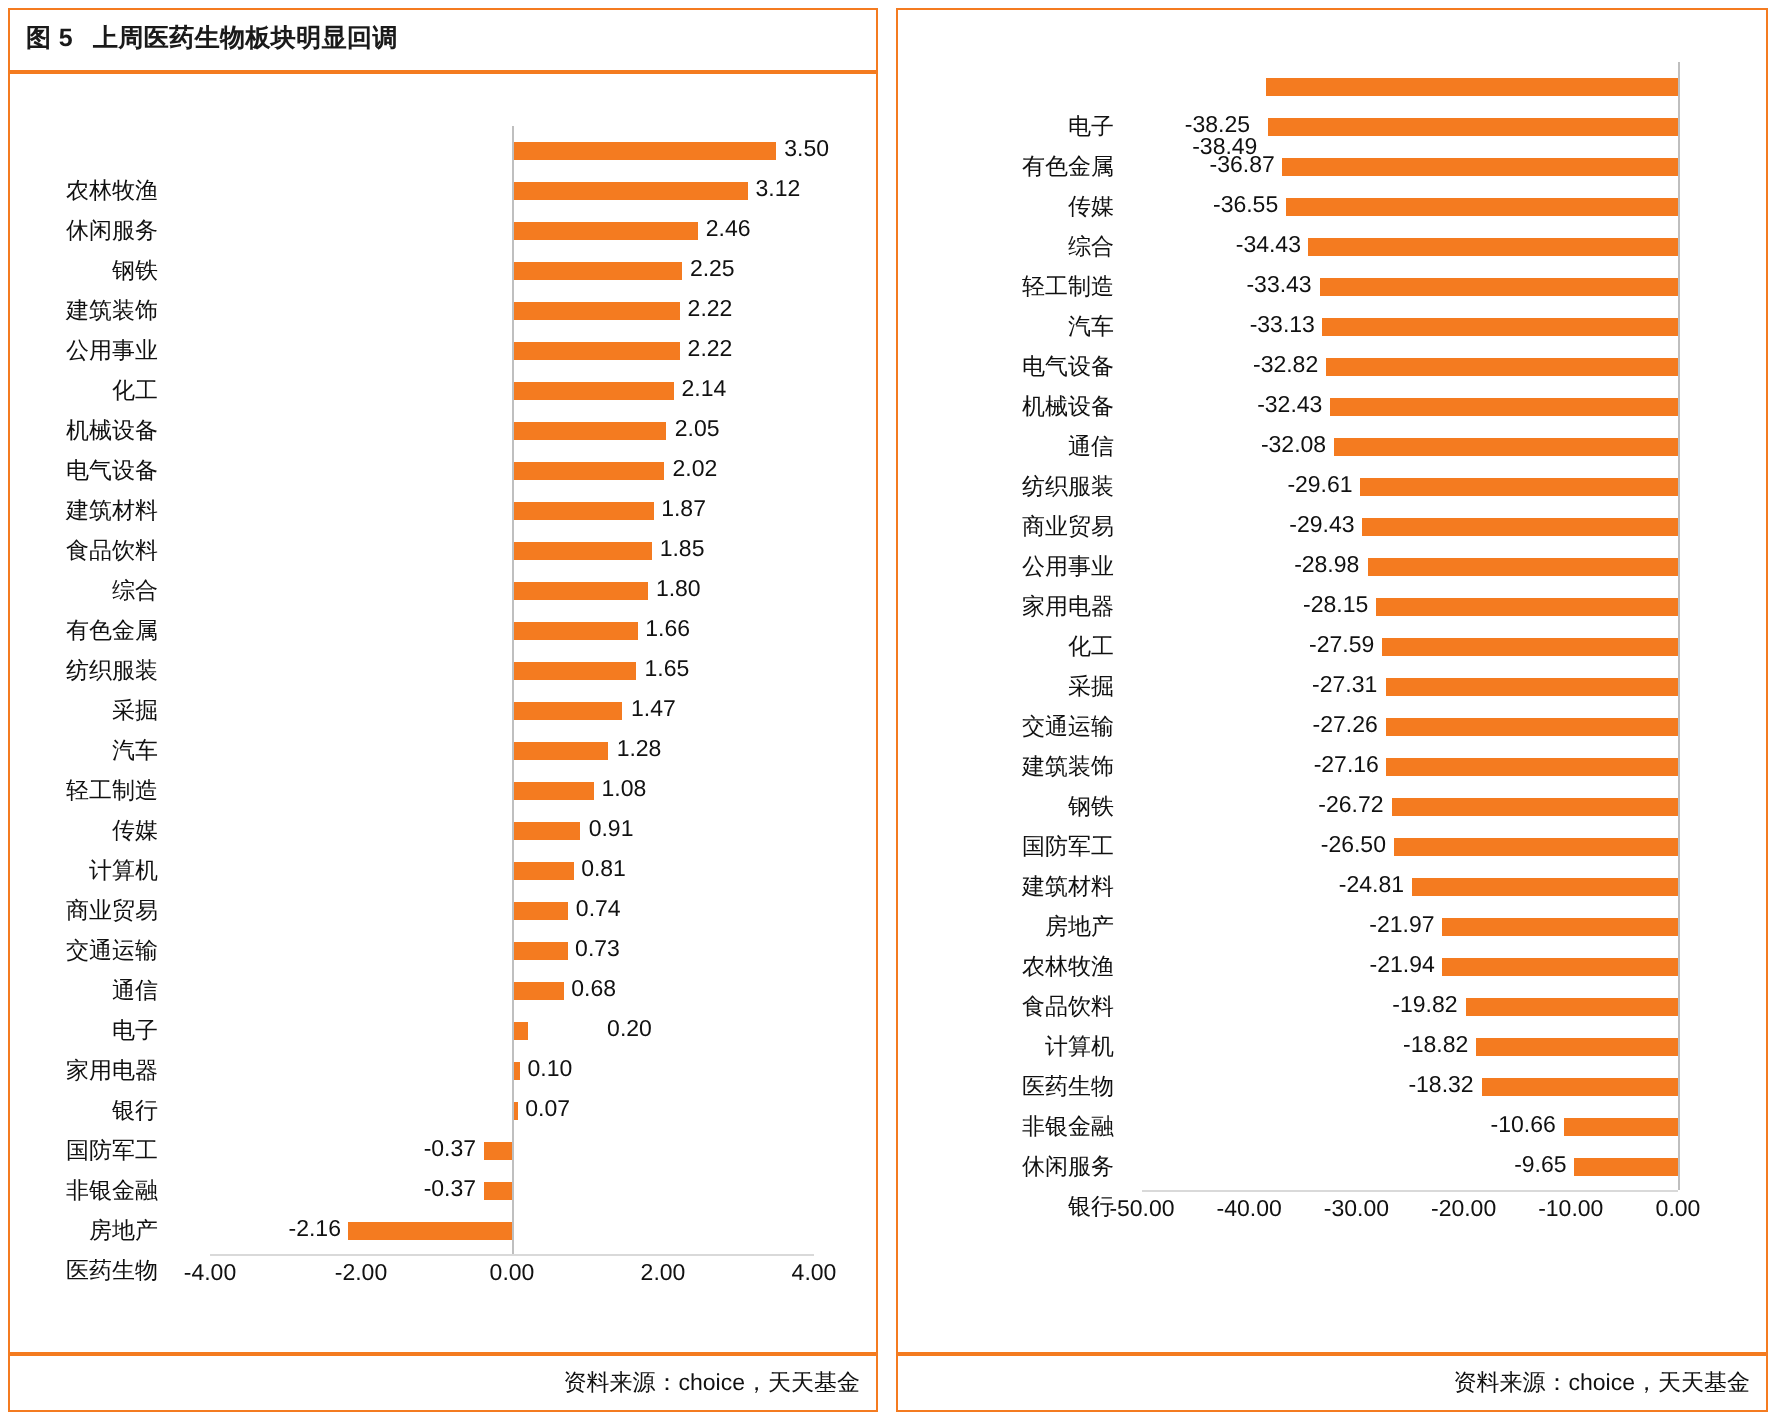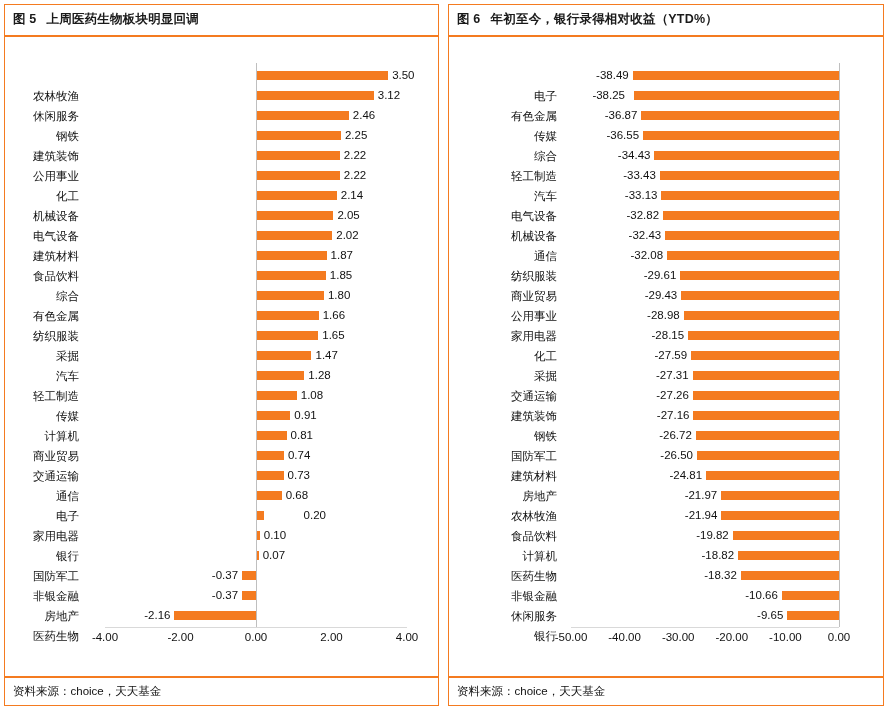--- a/index.html
+++ b/index.html
@@ -45,20 +45,21 @@
     flex: 1 1 auto;
     position: relative;
     overflow: hidden;
   }
   .panel-footer {
     border-top: 2px solid #f47b20;
     padding: 6px 8px 6px 8px;
     font-size: 11.5px;
     color: #111;
     white-space: nowrap;
+    text-align: right;
   }
   
   .plot {
     position: absolute;
     left: 0; top: 0; right: 0; bottom: 0;
   }
   .row {
     position: absolute;
     left: 0;
     height: 20px;
@@ -264,29 +265,26 @@
             <div class="axis-tick-label" style="left: 296.5px; width: 60px; top: 594px;">2.00</div>
             <div class="axis-tick-label" style="left: 372px; width: 60px; top: 594px;">4.00</div>
           </div>
       </div>
       <div class="panel-footer">资料来源：choice，天天基金</div>
     </div>
   </div>
 
   <div class="panel panel-right">
     <div class="panel-inner">
-      <div class="panel-title">
-        <span class="tnum">图 6</span><span>年初至今，银行录得相对收益（YTD%）</span>
-      </div>
       <div class="chart-area">
         <div class="plot" id="plot-right">
             <div class="row" style="top: 28px;">
               <div class="cat-label" style="left: 0px; width: 114px; padding-right: 6px;">电子</div>
               <div class="bar" style="left: 183.694px; width: 206.306px; background: rgb(244, 123, 32);"></div>
-              <div class="val-label" style="right: 254.306px; text-align: right;">-38.49</div>
+              <div class="val-label" style="right: 254.306px; text-align: right; margin-top: 31px;">-38.49</div>
             </div>
             <div class="row" style="top: 48px;">
               <div class="cat-label" style="left: 0px; width: 114px; padding-right: 6px;">有色金属</div>
               <div class="bar" style="left: 184.98px; width: 205.02px; background: rgb(244, 123, 32);"></div>
               <div class="val-label" style="right: 258px; text-align: center;">-38.25</div>
             </div>
             <div class="row" style="top: 68px;">
               <div class="cat-label" style="left: 0px; width: 114px; padding-right: 6px;">传媒</div>
               <div class="bar" style="left: 192.377px; width: 197.623px; background: rgb(244, 123, 32);"></div>
               <div class="val-label" style="right: 245.623px; text-align: right;">-36.87</div>

